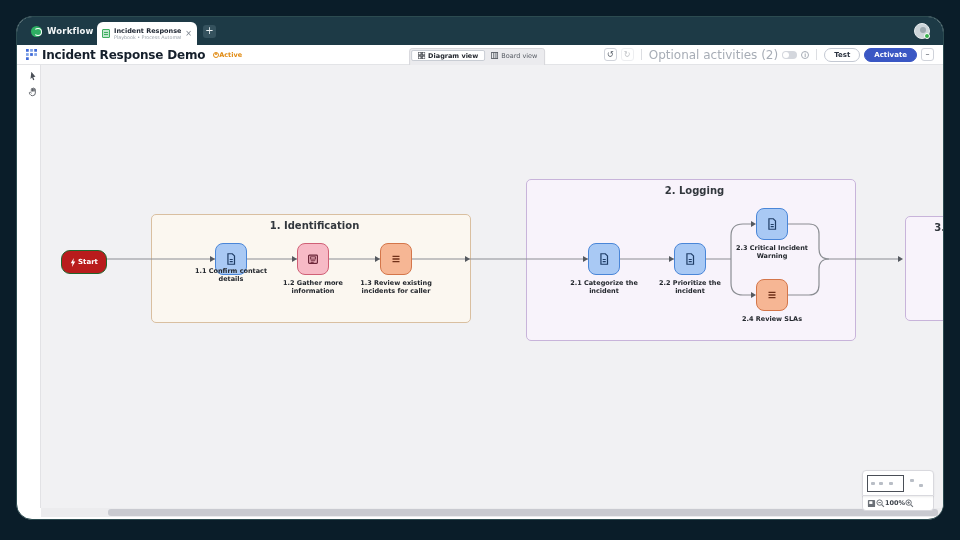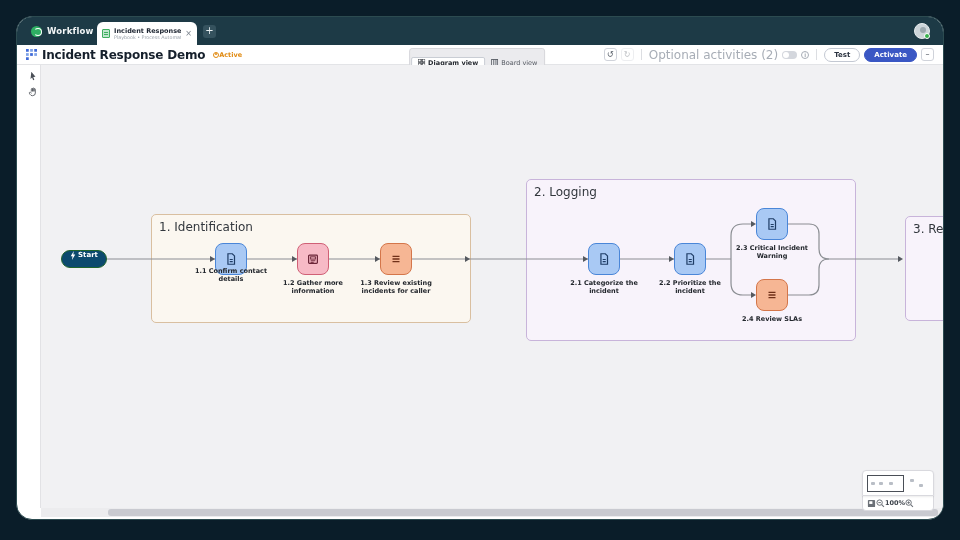--- a/index.html
+++ b/index.html
@@ -35,21 +35,21 @@
   
   .toolbar{ position:absolute; left:0; top:28px; width:100%; height:20px; background:#fff;
     border-bottom:1px solid #e3e4e7; display:flex; align-items:center; padding:0 9px; }
   .title-icon{ width:11px; height:11px; margin-right:5px; }
   .page-title{ font-size:12px; font-weight:bold; color:#16202c; letter-spacing:-.2px; }
   .status-badge{ margin-left:8px; display:flex; align-items:center; gap:0; color:#e0890f;
     font-size:6.5px; font-weight:bold; }
   .status-ring{ width:6px; height:6px; border-radius:50%; border:1.2px solid #e0890f; position:relative; }
   .status-ring::after{ content:""; position:absolute; left:0.5px; top:0.5px; width:2px; height:2px; border-radius:50%; background:#e0890f;}
   .seg-wrap{ position:absolute; left:50%; top:3px; transform:translateX(-52%); height:22px;
-    background:#ebebee; border:1px solid #d6d6da; border-radius:3px; display:flex; align-items:flex-end; padding:1px; }
+    background:#ebebee; border:1px solid #d6d6da; border-radius:3px; display:flex; align-items:flex-start; padding:1px; }
   .seg{ height:11px; display:flex; align-items:center; gap:3px; padding:0 6px; font-size:6.5px;
     color:#565b63; border-radius:2px; white-space:nowrap; }
   .seg.selected{ background:#fff; border:1px solid #c9cdd4; color:#23272e; font-weight:bold; }
   .tb-right{ margin-left:auto; display:flex; align-items:center; gap:4px; }
   .icon-btn{ width:13px; height:13px; border:1px solid #d0d3da; border-radius:3px; background:#fff;
     font-size:8px; color:#555c66; display:flex; align-items:center; justify-content:center; line-height:1; }
   .icon-btn.disabled{ opacity:.38; }
   .v-div{ width:1px; height:11px; background:#dcdee2; margin:0 3px; }
   .opt-label{ font-size:12px; color:#a7adb6; white-space:nowrap; }
   .toggle{ width:15px; height:8px; border-radius:4px; background:#d4d7dd; position:relative; }
@@ -62,27 +62,27 @@
   .btn.primary{ background:#3a57c4; color:#fff; border:1px solid #3a57c4; }
 
   
   .tool-rail{ position:absolute; left:8px; top:48px; width:16px; height:443px; background:#fff;
     border-right:1px solid #e2e2e5; }
   .rail-icon{ width:10px; height:10px; margin:6px auto 4px; display:block; }
 
   
   .canvas{ position:absolute; left:24px; top:48px; width:904px; height:443px; background:#f1f1f3; overflow:hidden; }
   .group{ position:absolute; border-radius:5px; border:1px solid; }
-  .group-label{ font-size:12px; font-weight:normal; color:#32373d; padding:5px 0 0 7px; }
+  .group-label{ font-size:10px; font-weight:bold; color:#32373d; padding:5px 0 0 7px;text-align:center; }
   .group.g-tan{ background:#fbf7f0; border-color:#d9bfa0; }
   .group.g-purple{ background:#f8f3fb; border-color:#c8b4da; }
   .edges{ position:absolute; left:0; top:0; z-index:1; }
-  .start-node{ position:absolute; left:20px; top:185px; width:46px; height:18px; z-index:2;
-    background:#0c4a6e; border:1.5px solid #20652c; border-radius:9px; display:flex;
-    justify-content:center; gap:2px; color:#fff; font-size:7px; font-weight:bold; }
+  .start-node{ position:absolute; left:20px; top:185px; width:46px; height:24px; z-index:2;
+    background:#b91c1c; border:1.5px solid #20652c; border-radius:9px; display:flex;
+    align-items:center; justify-content:center; gap:2px; color:#fff; font-size:7px; font-weight:bold; }
   .node{ position:absolute; width:32px; height:32px; border-radius:8px; border:1.5px solid; z-index:2;
     display:flex; align-items:center; justify-content:center; }
   .node.blue{ background:#a9c9f4; border-color:#4a86d8; }
   .node.pink{ background:#f7bac6; border-color:#d06076; }
   .node.orange{ background:#f6b694; border-color:#d4764a; }
   .node-label{ position:absolute; width:90px; text-align:center; font-size:6.5px; font-weight:bold;
     color:#22262c; line-height:1.3; z-index:2; }
 
   
   .minimap-wrap{ position:absolute; right:9px; bottom:8px; width:72px; z-index:5; }

